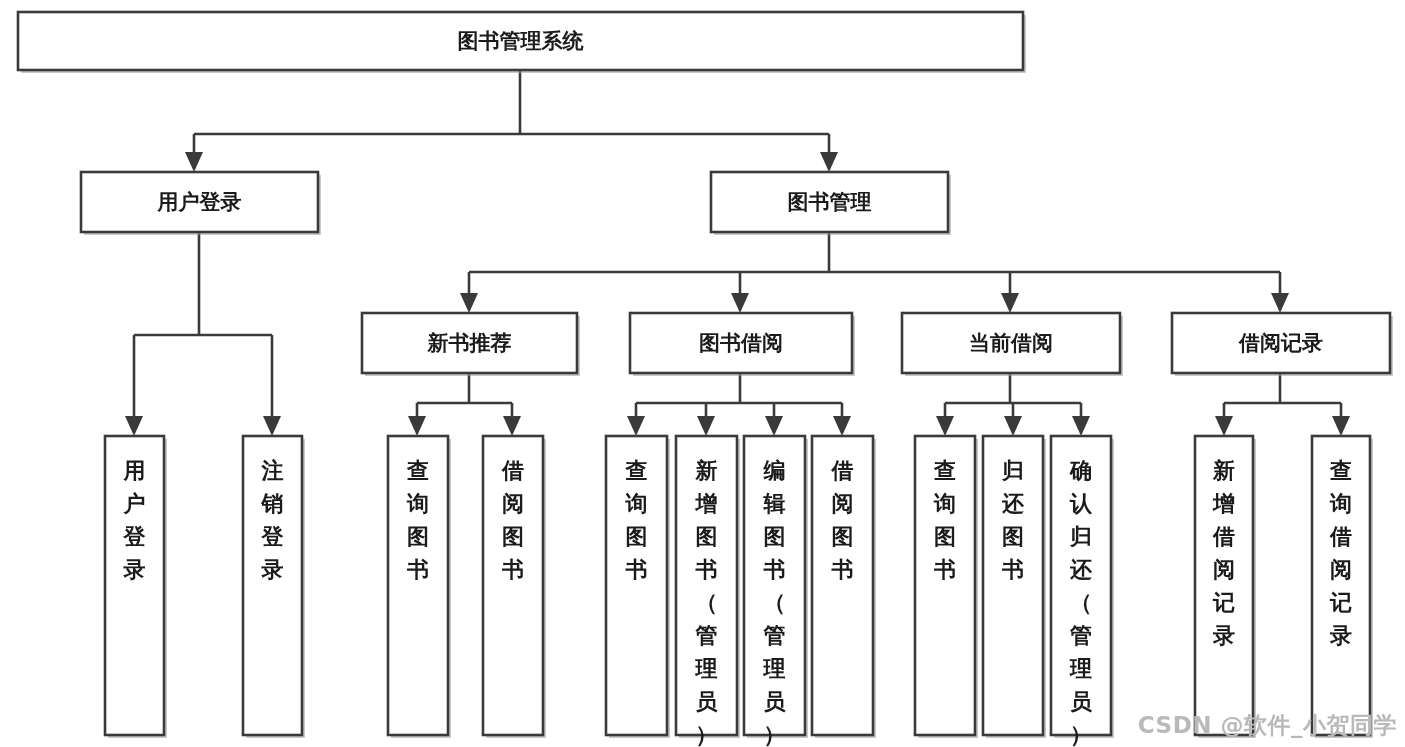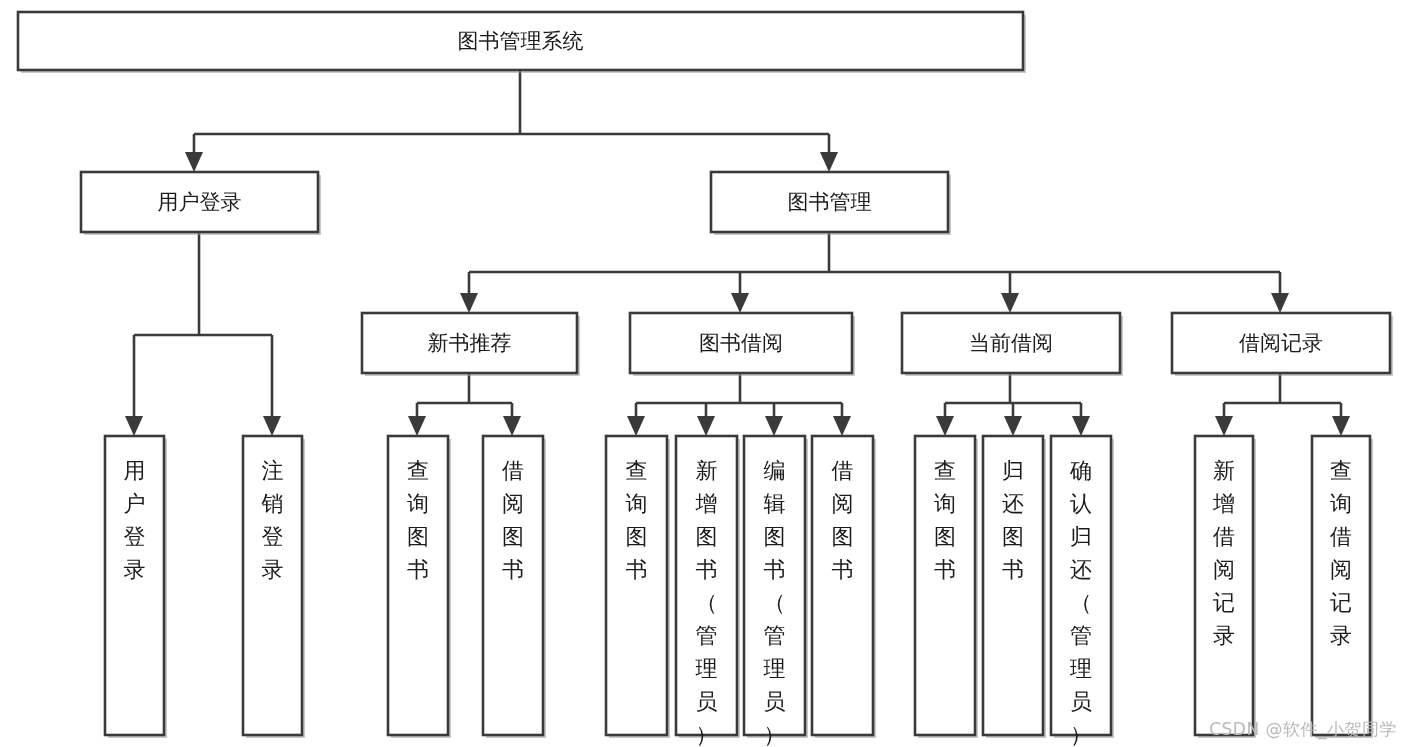--- a/index.html
+++ b/index.html
@@ -14,20 +14,21 @@
     font-family: "Liberation Sans", "DejaVu Sans", sans-serif;
     position: relative;
     overflow: hidden;
   }
   #diagram-root {
     position: absolute;
     left: 0;
     top: 0;
     width: 1405px;
     height: 747px;
+    font-weight: bold;
   }
   svg.flow {
     display: block;
     width: 1405px;
     height: 747px;
   }
   .node-rect {
     fill: #ffffff;
     stroke: #3a3a3a;
     stroke-width: 2.6;
@@ -56,21 +57,21 @@
     fill: #1b1b1b;
     font-family: "DejaVu Sans", "Liberation Sans", sans-serif;
     font-size: 22px;
     text-anchor: middle;
   }
   .watermark {
     position: absolute;
     right: 8px;
     bottom: 6px;
     font-family: "DejaVu Sans", "Liberation Sans", sans-serif;
-    font-size: 17px;
+    font-size: 23px;
     color: #b9b9b9;
     letter-spacing: 0.5px;
     white-space: nowrap;
     user-select: none;
   }
 </style>
 </head>
 <body>
 
 <div id="diagram-root">

